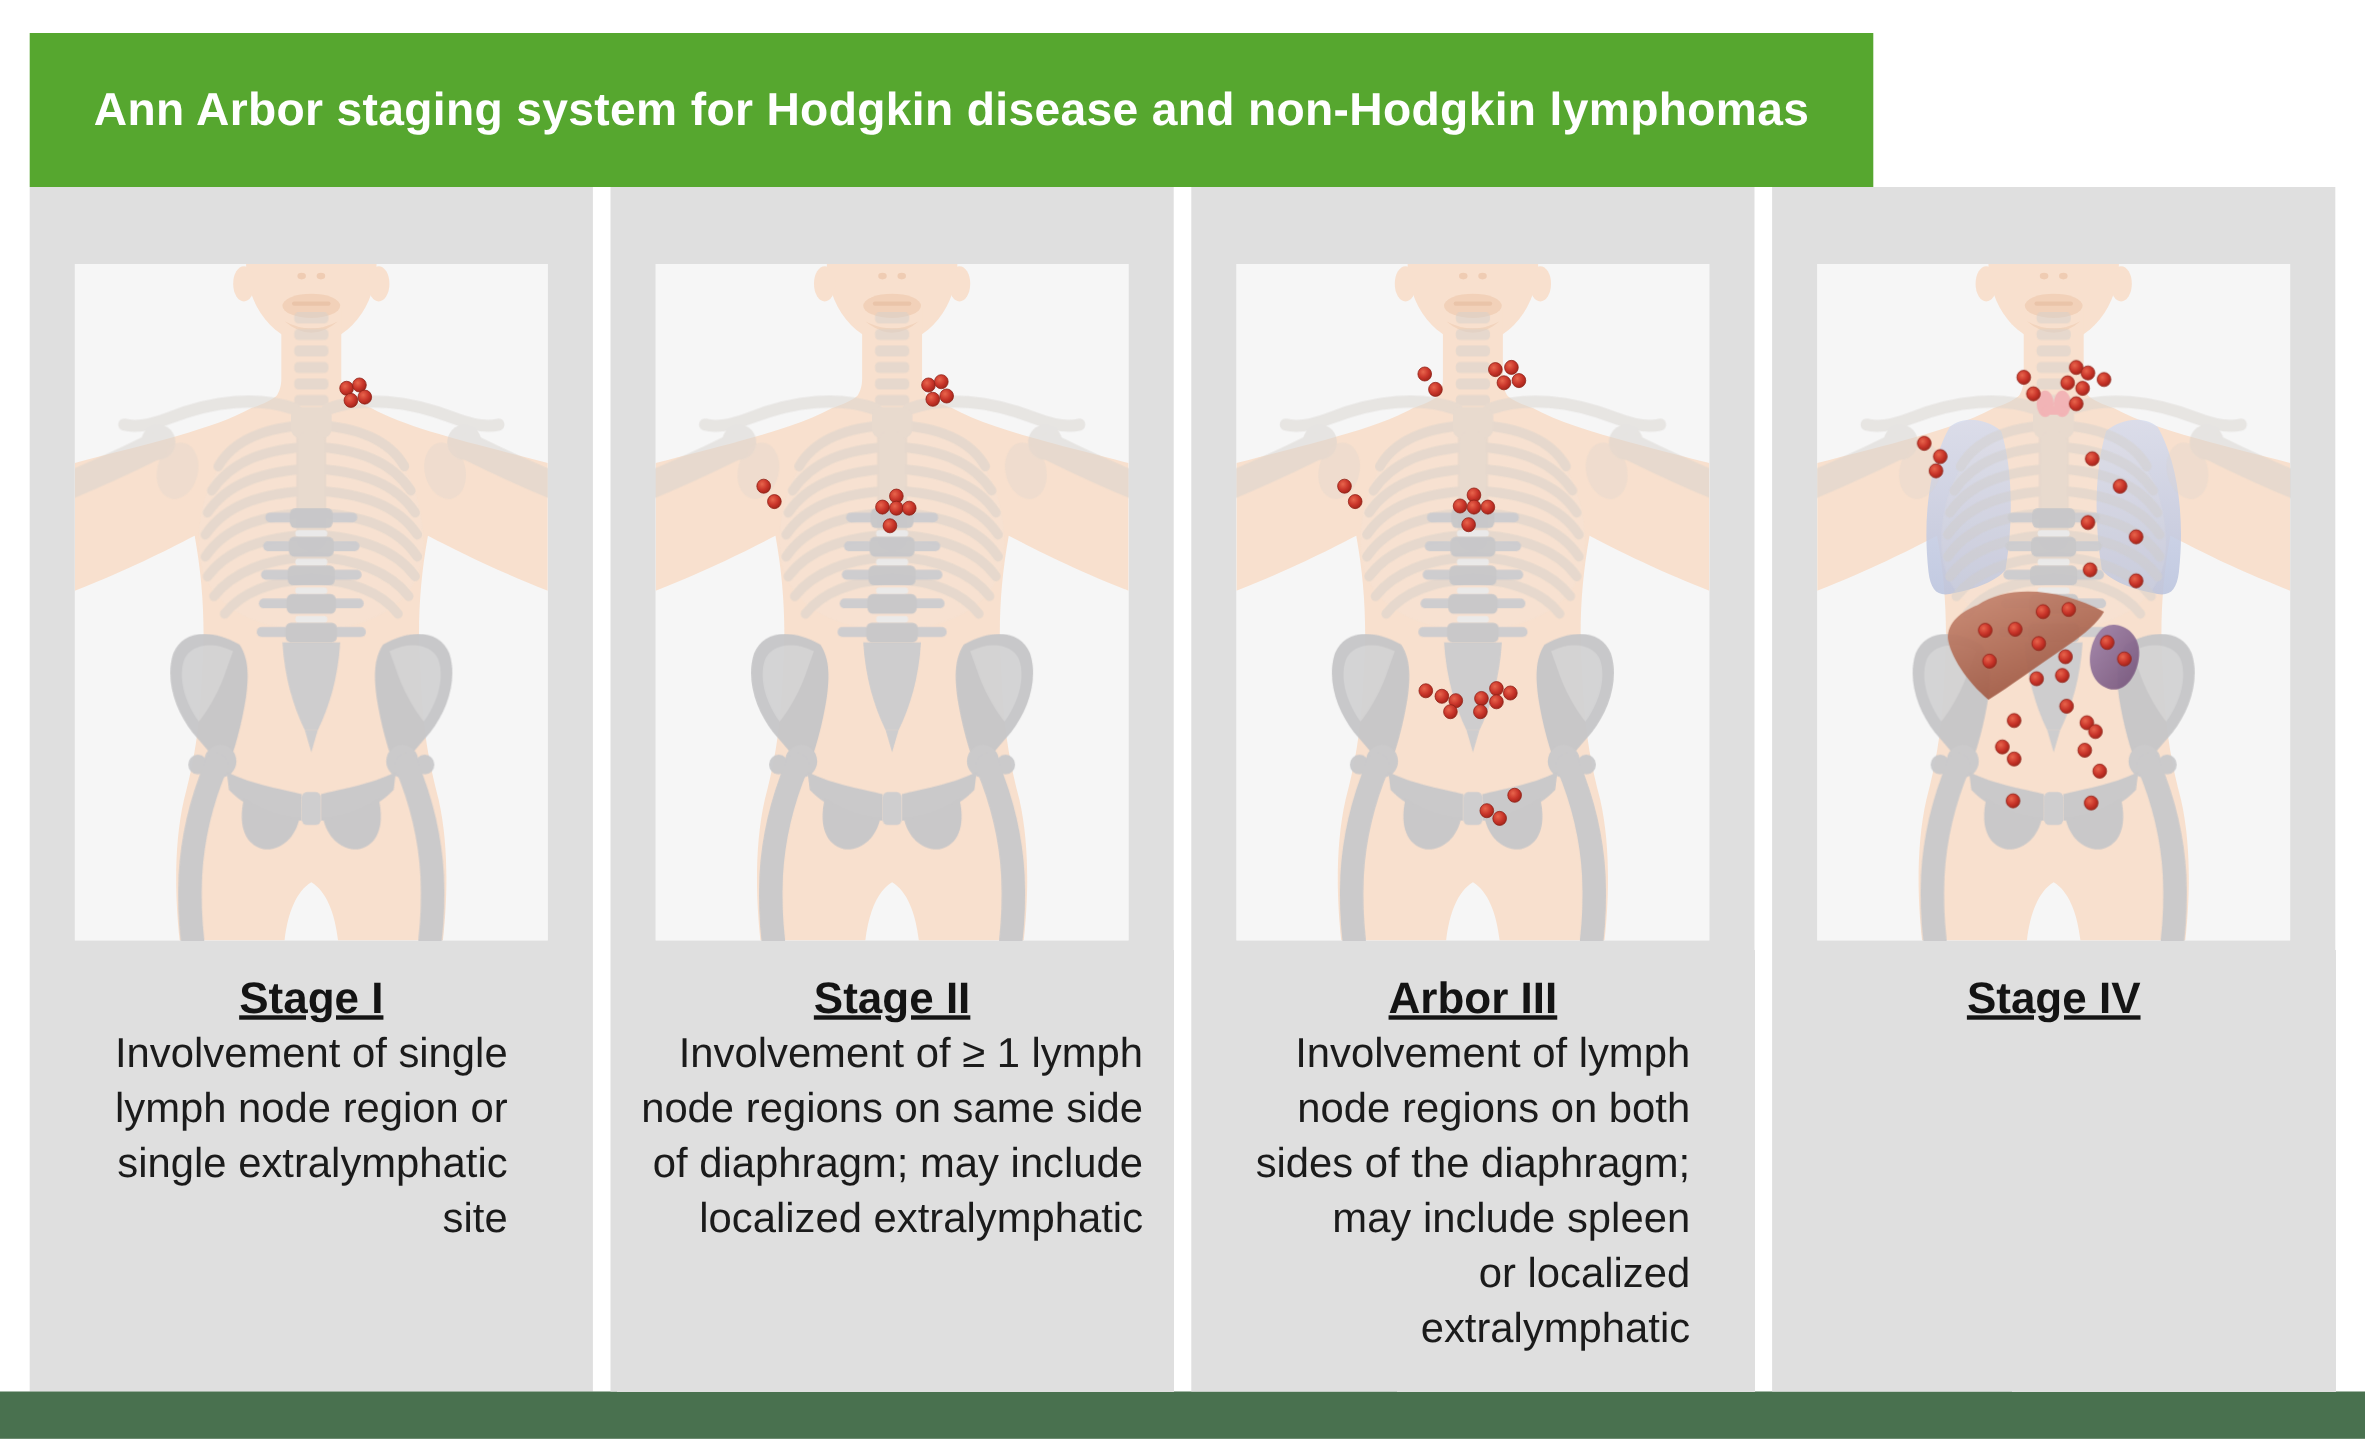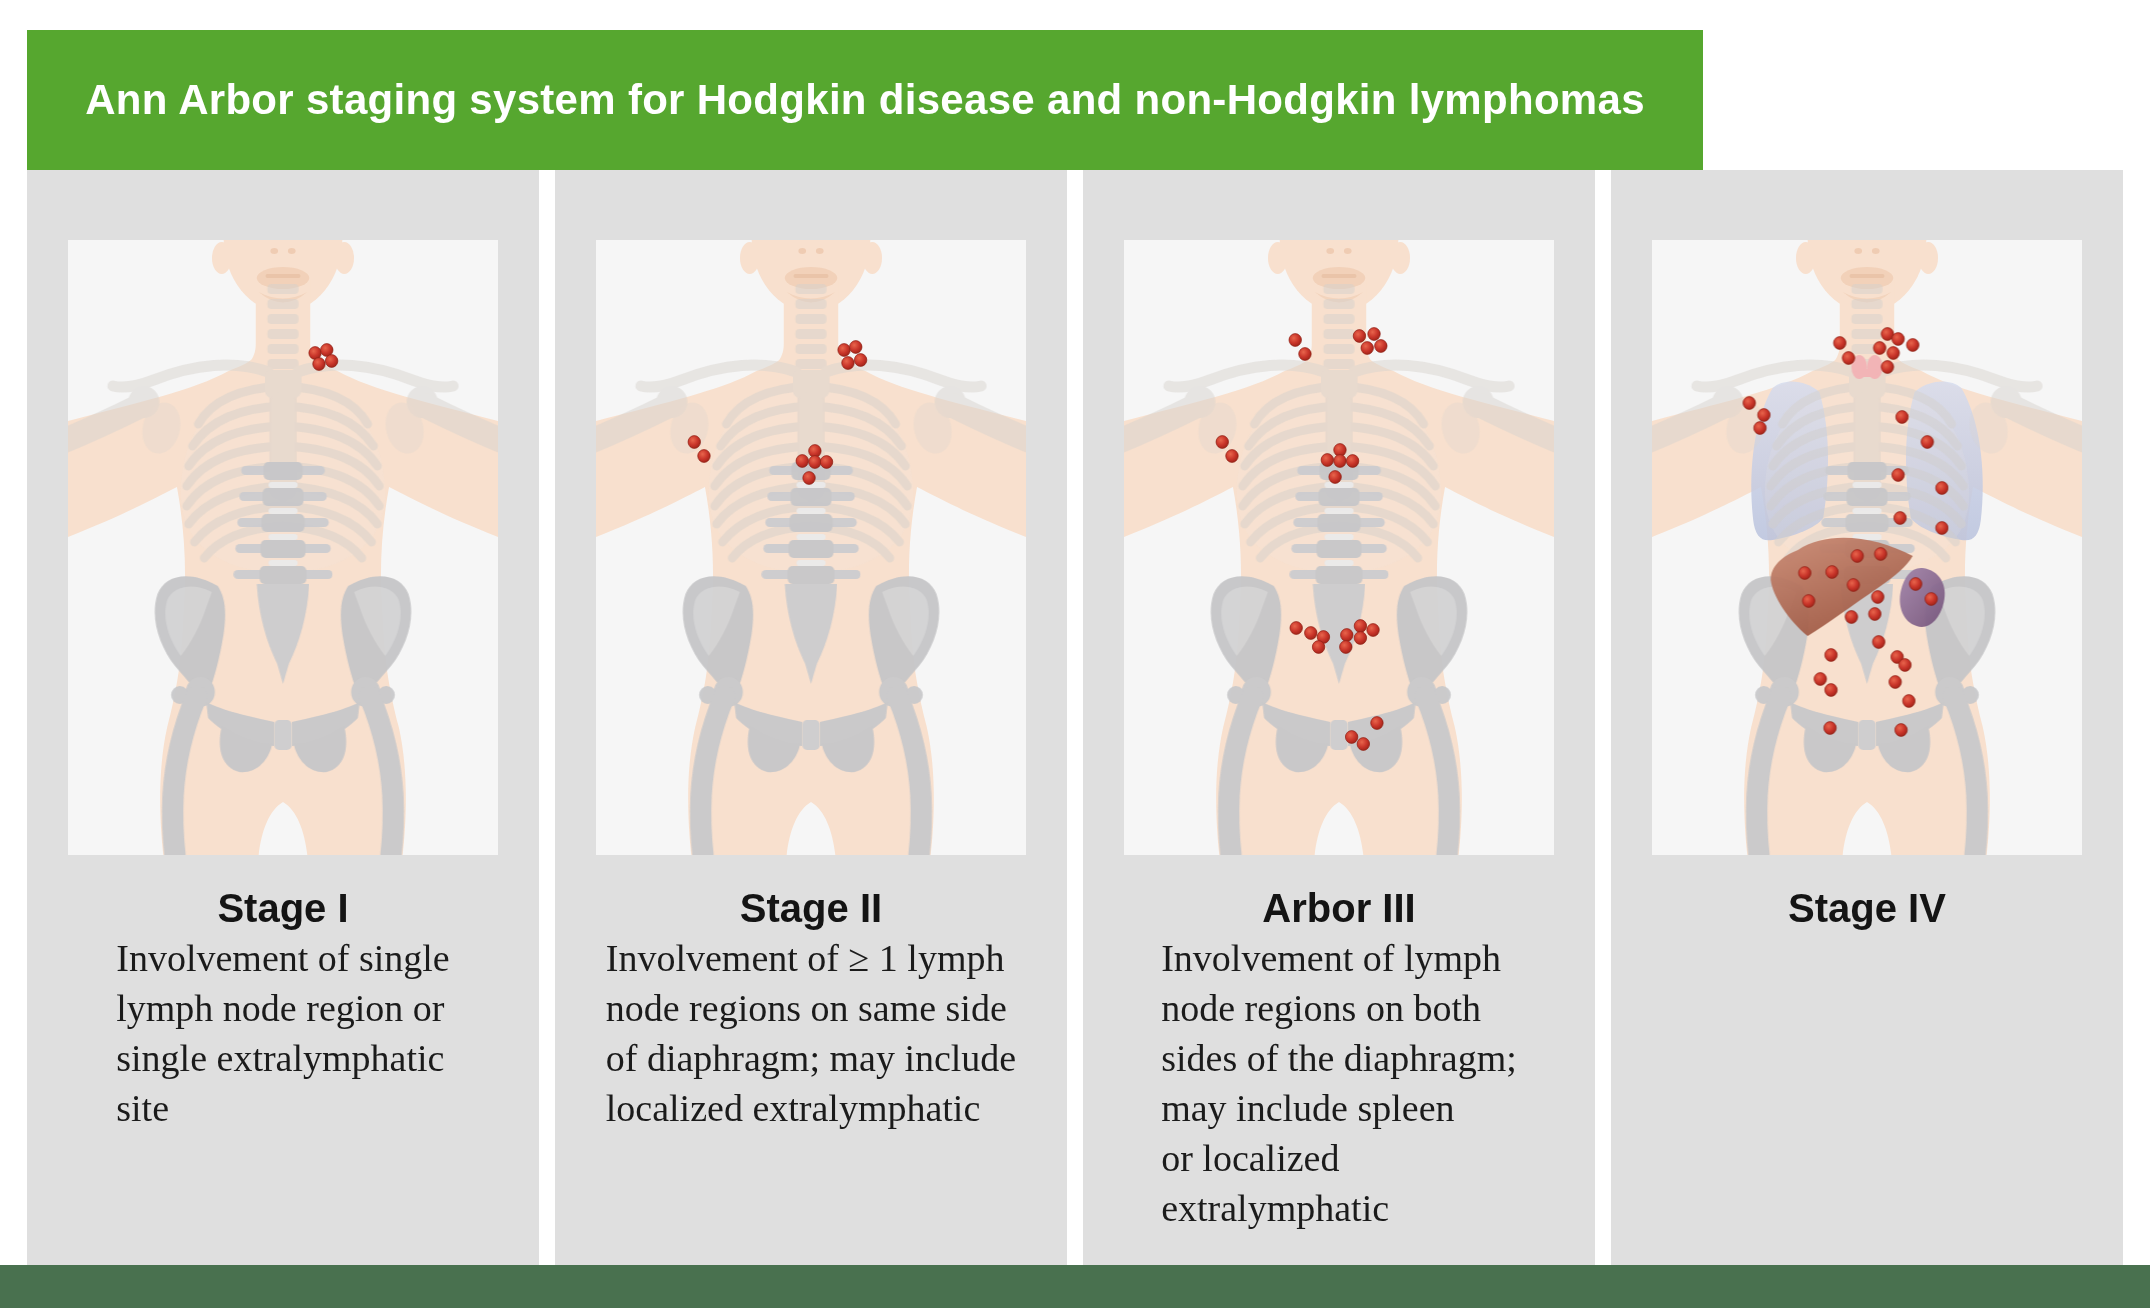--- a/index.html
+++ b/index.html
@@ -4,22 +4,22 @@
 <style>
   html,body{margin:0;padding:0;background:#ffffff;}
   body{width:2150px;height:1308px;position:relative;font-family:"Liberation Sans",sans-serif;overflow:hidden;}
   .header{position:absolute;left:27px;top:30px;width:1676px;height:140px;background:#56a72f;
           display:flex;align-items:center;justify-content:center;}
   .header .title{color:#ffffff;font-size:42px;font-weight:bold;letter-spacing:.3px;}
   .panels{position:absolute;left:27px;top:170px;width:2096px;height:1095px;display:flex;gap:16px;}
   .panel{width:512px;height:1095px;background:#dfdfdf;display:flex;flex-direction:column;align-items:center;flex:none;}
   .figure{margin-top:70px;width:430px;height:615px;background:#f6f6f6;flex:none;}
   svg.fig{width:430px;height:615px;display:block;}
-  .stage-title{margin-top:28px;font-size:40px;line-height:50px;font-weight:bold;color:#141414;text-align:center;}
-  .stage-desc{font-size:38px;line-height:50px;color:#1b1b1b;text-align:left;white-space:pre-line;padding:0 6px;font-family:Liberation Serif, serif;}
+  .stage-title{margin-top:28px;font-size:40px;line-height:50px;font-weight:bold;color:#141414;text-align:center;text-decoration:underline;}
+  .stage-desc{font-size:38px;line-height:50px;color:#1b1b1b;text-align:right;white-space:pre-line;padding:0 6px;}
   .footer{position:absolute;left:0;top:1265px;width:2150px;height:43px;background:#49714f;}
   .gap-ext{position:absolute;top:1265px;width:16px;height:14px;background:#ffffff;}
   .ge1{left:566px;}.ge2{left:1094px;}.ge3{left:1622px;}
 </style>
 </head>
 <body>
 
 <svg width="0" height="0" style="position:absolute" aria-hidden="true">
   <defs>
     <radialGradient id="dotGrad" cx="38%" cy="35%" r="72%">

